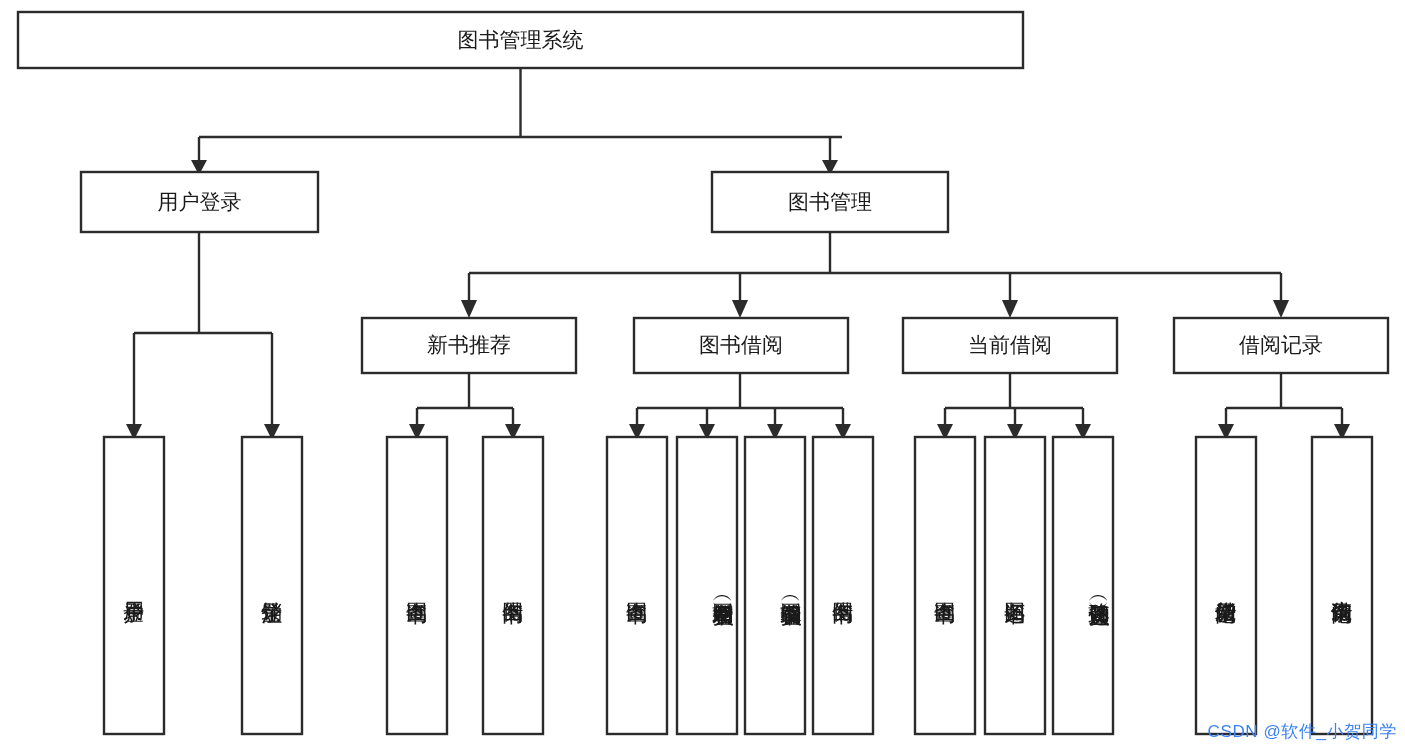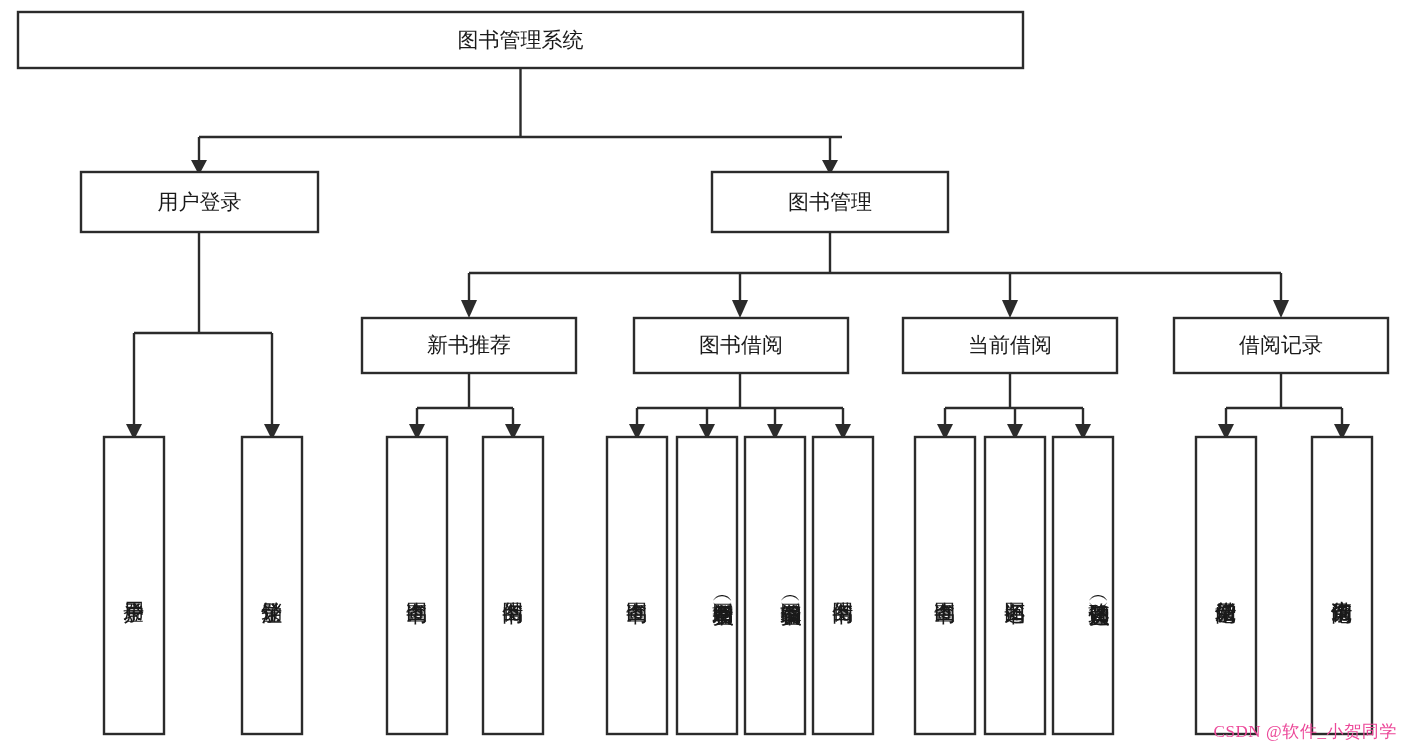--- a/index.html
+++ b/index.html
@@ -61,23 +61,23 @@
     letter-spacing: 0.5px;
     writing-mode: vertical-rl;
     text-orientation: upright;
     white-space: nowrap;
     pointer-events: none;
   }
   .watermark {
     position: absolute;
     right: 8px;
     bottom: 4px;
-    font-family: Liberation Serif, serif;
+    font-family: Liberation Sans, sans-serif;
     font-size: 17px;
-    color: #ec4899;
+    color: #3b82f6;
     letter-spacing: 0.6px;
     white-space: nowrap;
   }
 </style>
 </head>
 <body>
 
 <div id="diagram-root">
 
   <svg id="flow" viewBox="0 0 1405 747" xmlns="http://www.w3.org/2000/svg">

